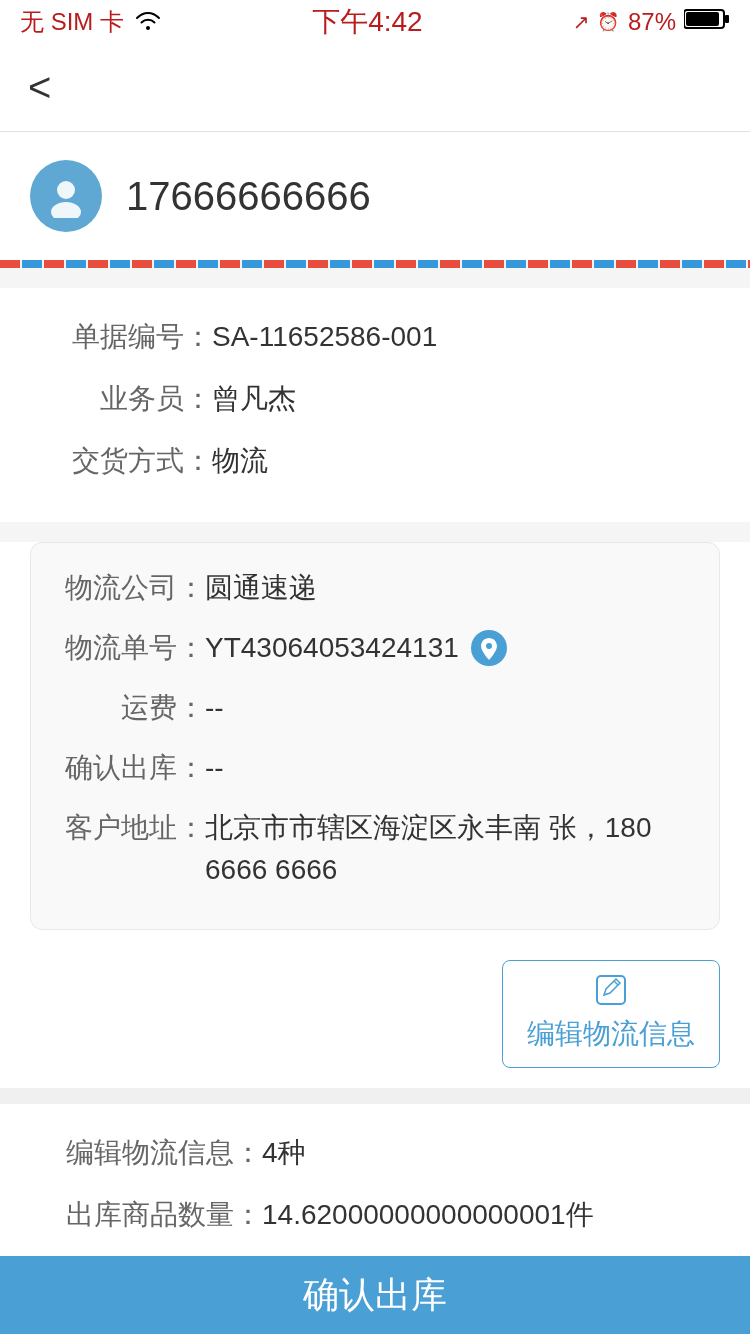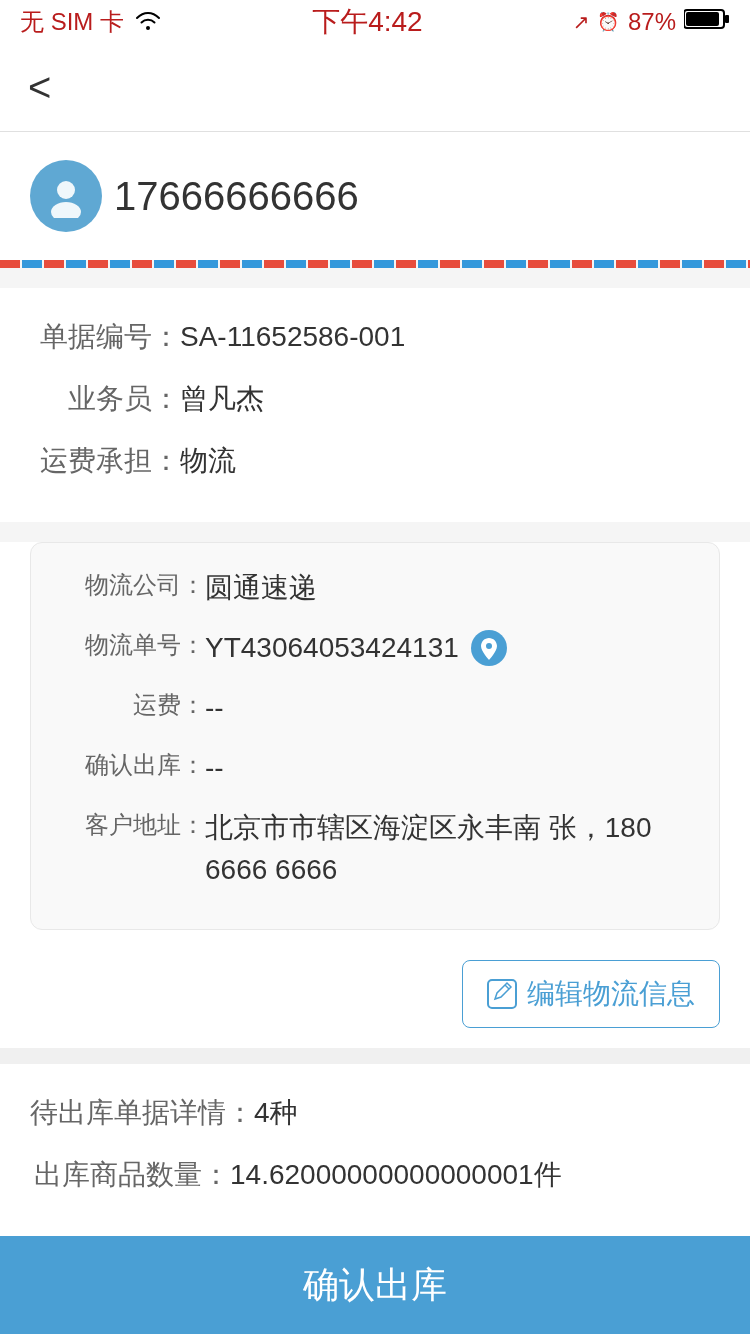--- a/index.html
+++ b/index.html
@@ -63,21 +63,21 @@
         transparent 42px, transparent 44px
       );
     }
 
     
     .user-header {
       background: #fff;
       padding: 28px 30px;
       display: flex;
       align-items: center;
-      gap: 12px;
+      gap: 24px;
     }
     .user-avatar {
       width: 72px;
       height: 72px;
       border-radius: 50%;
       background: #5fa8d3;
       display: flex;
       align-items: center;
       justify-content: center;
       flex-shrink: 0;
@@ -92,20 +92,21 @@
     .info-section {
       background: #fff;
       padding: 28px 30px 20px;
       margin-top: 20px;
     }
     .info-row {
       display: flex;
       align-items: center;
       margin-bottom: 20px;
       line-height: 1.5;
+      margin-left: 32px;
     }
     .info-label {
       color: #666;
       font-size: 28px;
       min-width: 150px;
       text-align: right;
       flex-shrink: 0;
     }
     .info-value {
       color: #333;
@@ -122,21 +123,21 @@
       padding: 24px 24px 20px;
     }
     .logistics-row {
       display: flex;
       align-items: flex-start;
       margin-bottom: 18px;
       line-height: 1.5;
     }
     .logistics-label {
       color: #666;
-      font-size: 24px;
+      font-size: 28px;
       min-width: 150px;
       text-align: right;
       flex-shrink: 0;
     }
     .logistics-value {
       color: #333;
       font-size: 28px;
       flex: 1;
       display: flex;
       align-items: center;
@@ -159,20 +160,21 @@
       border: 1px solid #4a9fd4;
       border-radius: 8px;
       padding: 14px 24px;
       color: #4a9fd4;
       font-size: 28px;
       display: flex;
       align-items: center;
       gap: 10px;
       background: #fff;
       cursor: pointer;
+      flex-direction: column;
     }
 
     
     .gray-divider {
       height: 16px;
       background: #f0f0f0;
     }
 
     
     .stats-section {
@@ -200,21 +202,21 @@
       cursor: pointer;
     }
 
     
     .confirm-btn-bar {
       position: fixed;
       bottom: 0;
       left: 0;
       width: 750px;
       background: #4a9fd4;
-      height: 98px;
+      height: 78px;
       display: flex;
       align-items: center;
       justify-content: center;
       cursor: pointer;
     }
     .confirm-btn-text {
       color: #fff;
       font-size: 36px;
       font-weight: 500;
     }
@@ -267,21 +269,21 @@
 <div class="info-section">
   <div class="info-row">
     <span class="info-label">单据编号：</span>
     <span class="info-value">SA-11652586-001</span>
   </div>
   <div class="info-row">
     <span class="info-label">业务员：</span>
     <span class="info-value">曾凡杰</span>
   </div>
   <div class="info-row">
-    <span class="info-label">运费承担：</span>
+    <span class="info-label">交货方式：</span>
     <span class="info-value">物流</span>
   </div>
 </div>
 
 <div style="background:#fff;">
   <div class="logistics-card">
     <div class="logistics-row">
       <span class="logistics-label">物流公司：</span>
       <span class="logistics-value">圆通速递</span>
     </div>
@@ -318,21 +320,21 @@
       </svg>
       <span>编辑物流信息</span>
     </button>
   </div>
 </div>
 
 <div class="gray-divider"></div>
 
 <div class="stats-section">
   <div class="info-row">
-    <span class="info-label" style="min-width:200px;">待出库单据详情：</span>
+    <span class="info-label" style="min-width:200px;">编辑物流信息：</span>
     <span class="info-value">4种</span>
   </div>
   <div class="info-row">
     <span class="info-label" style="min-width:200px;">出库商品数量：</span>
     <span class="info-value">14.62000000000000001件</span>
   </div>
 </div>
 
 <div class="view-detail-container" style="background:#fff;">
   <button class="view-detail-btn">

